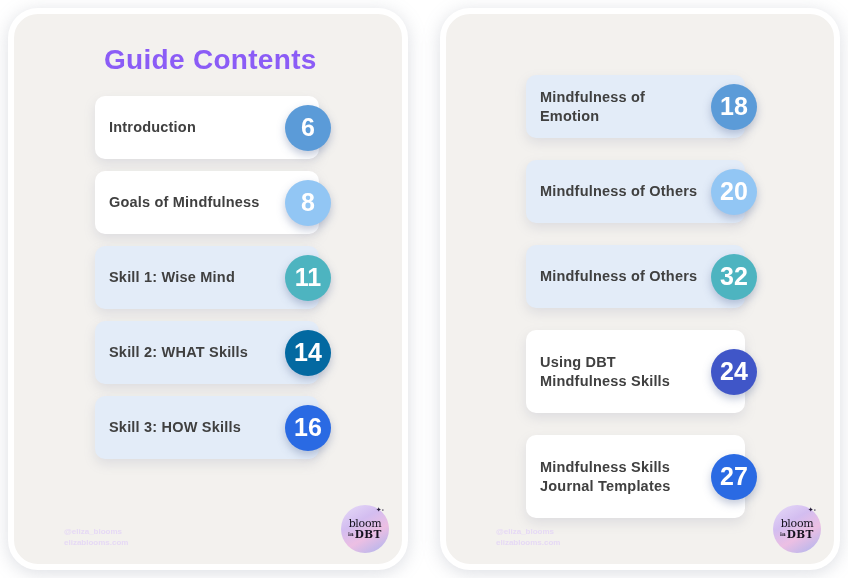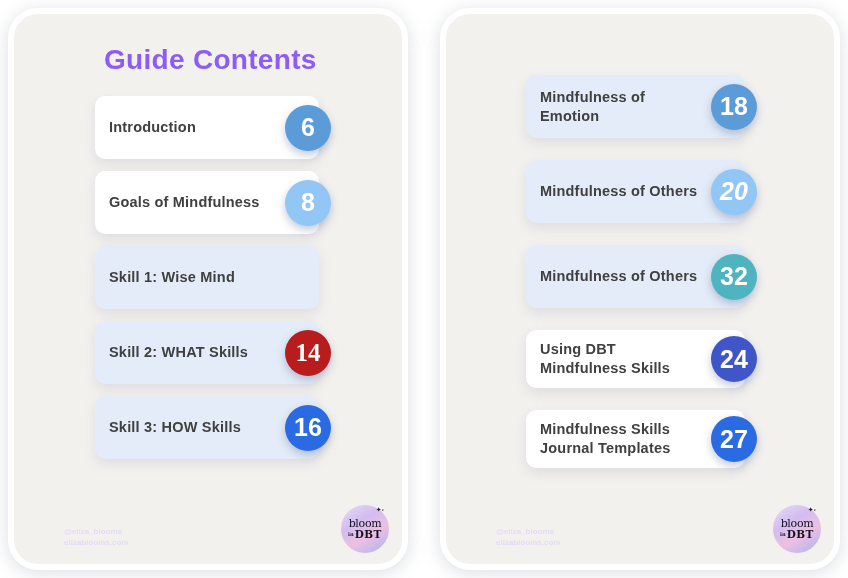--- a/index.html
+++ b/index.html
@@ -24,21 +24,21 @@
   .rows{position:absolute;display:flex;flex-direction:column;}
   .panel.left .rows{left:81px;top:82px;width:224px;gap:12px;}
   .panel.right .rows{left:80px;top:61px;width:219px;gap:22px;}
   .toc-row{
     position:relative;border-radius:10px;
     display:flex;align-items:center;
     padding-left:14px;box-sizing:border-box;
     box-shadow:0 5px 12px rgba(125,135,160,.18);
   }
   .toc-row.h1{height:63px;}
-  .toc-row.h2{height:58px;}
+  .toc-row.h2{height:83px;}
   .toc-label{
     font-size:14.5px;font-weight:700;color:#404040;
     white-space:pre-line;line-height:19px;letter-spacing:.2px;
     padding-right:44px;
   }
   .badge{
     position:absolute;right:-12px;top:50%;transform:translateY(-50%);
     width:46px;height:46px;border-radius:50%;
     display:flex;align-items:center;justify-content:center;
     color:#ffffff;font-size:25px;font-weight:700;
@@ -73,24 +73,25 @@
     <div class="toc-row h1" style="background: rgb(255, 255, 255);">
       <span class="toc-label">Introduction</span>
       <span class="badge" style="background: rgb(91, 155, 216);">6</span>
     </div>
     <div class="toc-row h1" style="background: rgb(255, 255, 255);">
       <span class="toc-label">Goals of Mindfulness</span>
       <span class="badge" style="background: rgb(146, 198, 244);">8</span>
     </div>
     <div class="toc-row h1" style="background: rgb(227, 236, 248);">
       <span class="toc-label">Skill 1: Wise Mind</span>
+      <span class="badge" style="background: rgb(77, 180, 192);">11</span>
     </div>
     <div class="toc-row h1" style="background: rgb(227, 236, 248);">
       <span class="toc-label">Skill 2: WHAT Skills</span>
-      <span class="badge" style="background: #b91c1c; font-family: Liberation Serif, serif;">14</span>
+      <span class="badge" style="background: #0369a1;">14</span>
     </div>
     <div class="toc-row h1" style="background: rgb(227, 236, 248);">
       <span class="toc-label">Skill 3: HOW Skills</span>
       <span class="badge" style="background: rgb(42, 106, 227);">16</span>
     </div>
   </div>
 
   <div class="footer-handle">
     <div>@eliza_blooms</div>
     <div>elizablooms.com</div>
@@ -104,21 +105,21 @@
 </div>
 
 <div class="panel right">
   <div class="rows">
     <div class="toc-row h1" style="background: rgb(227, 236, 248);">
       <span class="toc-label">Mindfulness of Emotion</span>
       <span class="badge" style="background: rgb(91, 155, 216);">18</span>
     </div>
     <div class="toc-row h1" style="background: rgb(227, 236, 248);">
       <span class="toc-label">Mindfulness of Others</span>
-      <span class="badge" style="background: rgb(146, 198, 244); font-style: italic;">20</span>
+      <span class="badge" style="background: rgb(146, 198, 244);">20</span>
     </div>
     <div class="toc-row h1" style="background: rgb(227, 236, 248);">
       <span class="toc-label">Mindfulness of Others</span>
       <span class="badge" style="background: rgb(77, 180, 192);">32</span>
     </div>
     <div class="toc-row h2" style="background: rgb(255, 255, 255);">
       <span class="toc-label">Using DBT
 Mindfulness Skills</span>
       <span class="badge" style="background: rgb(64, 86, 200);">24</span>
     </div>

